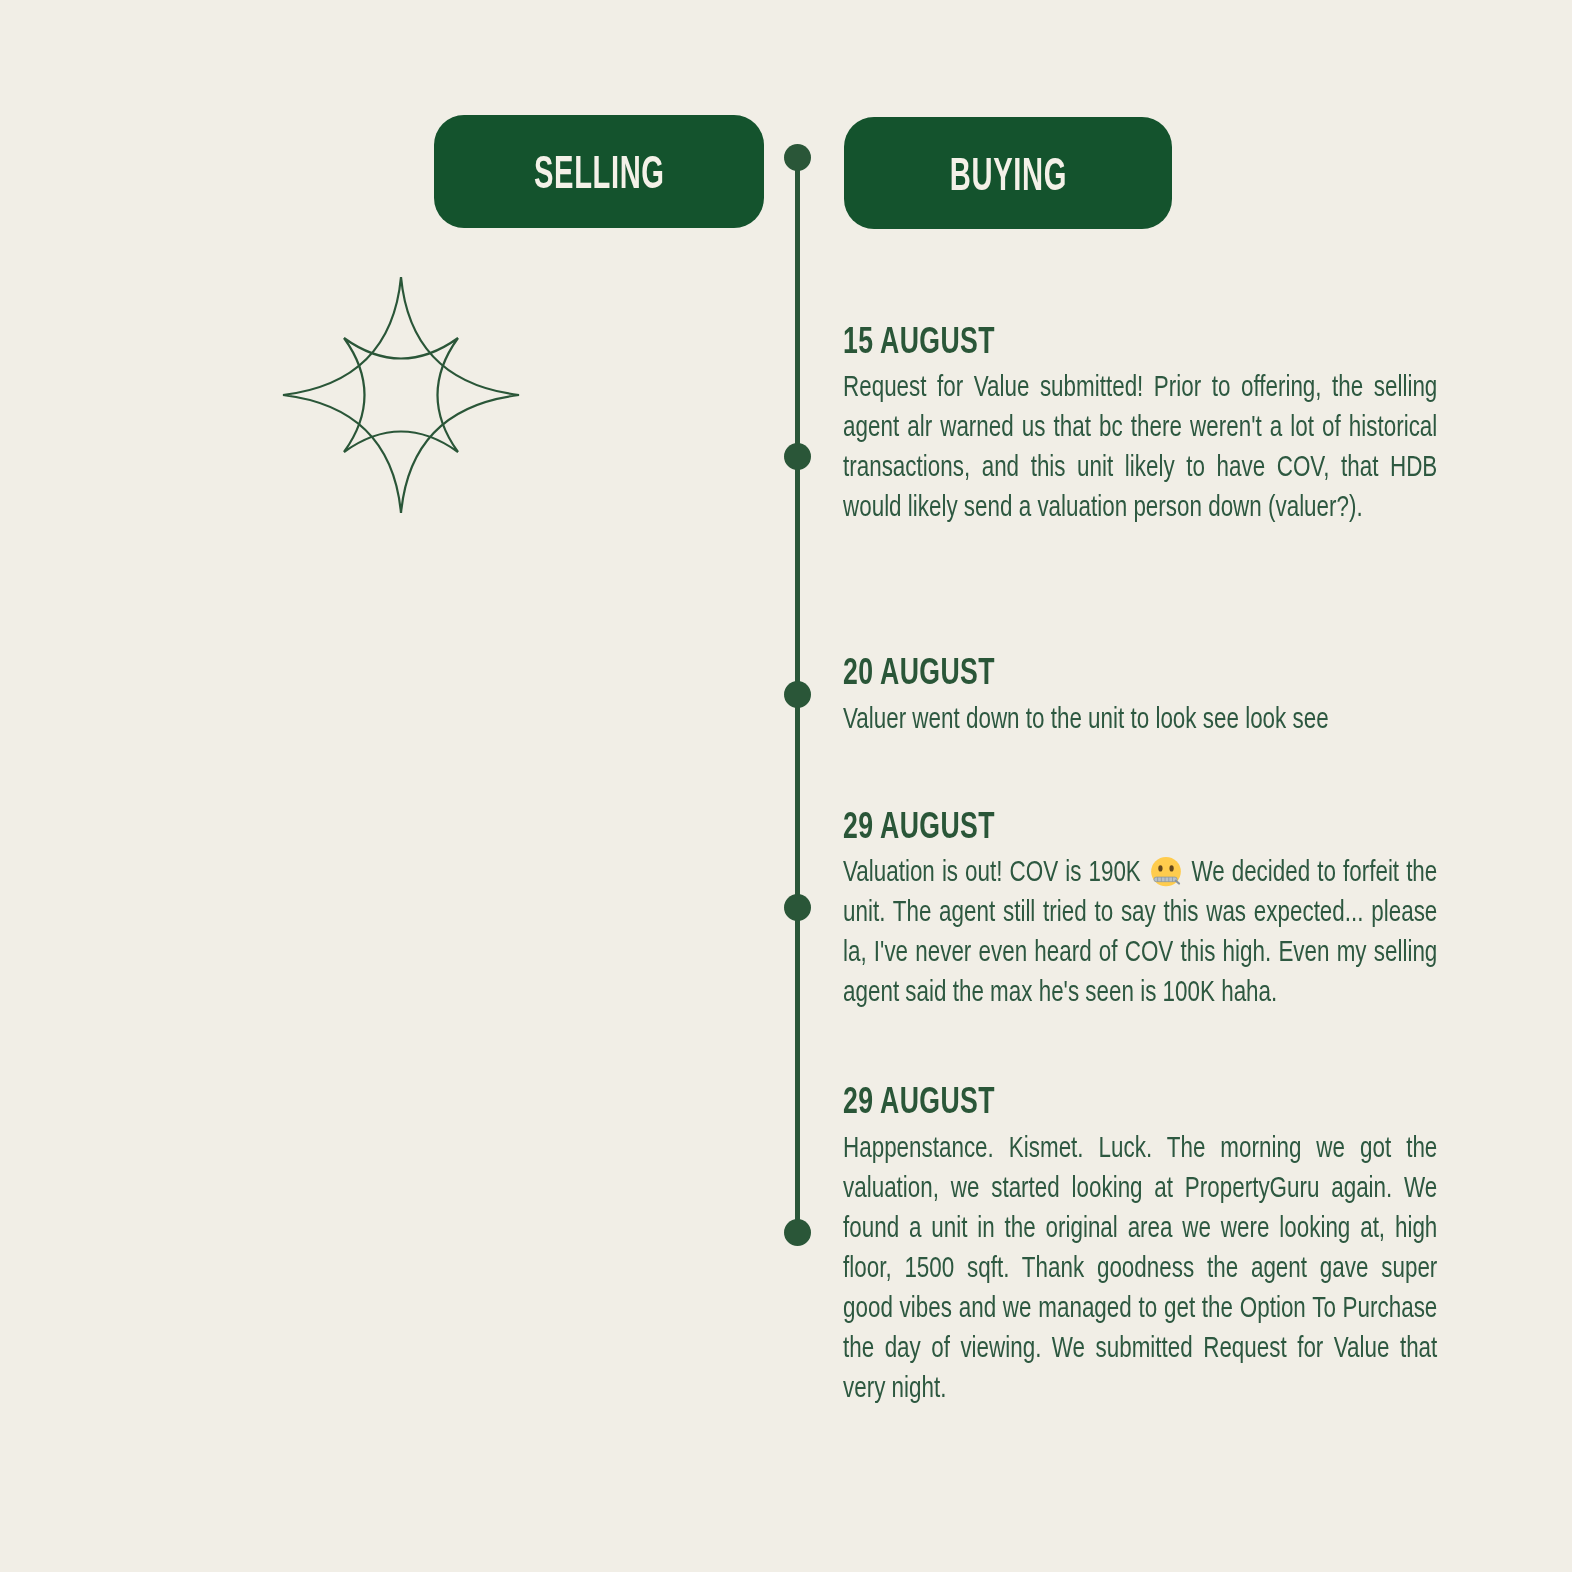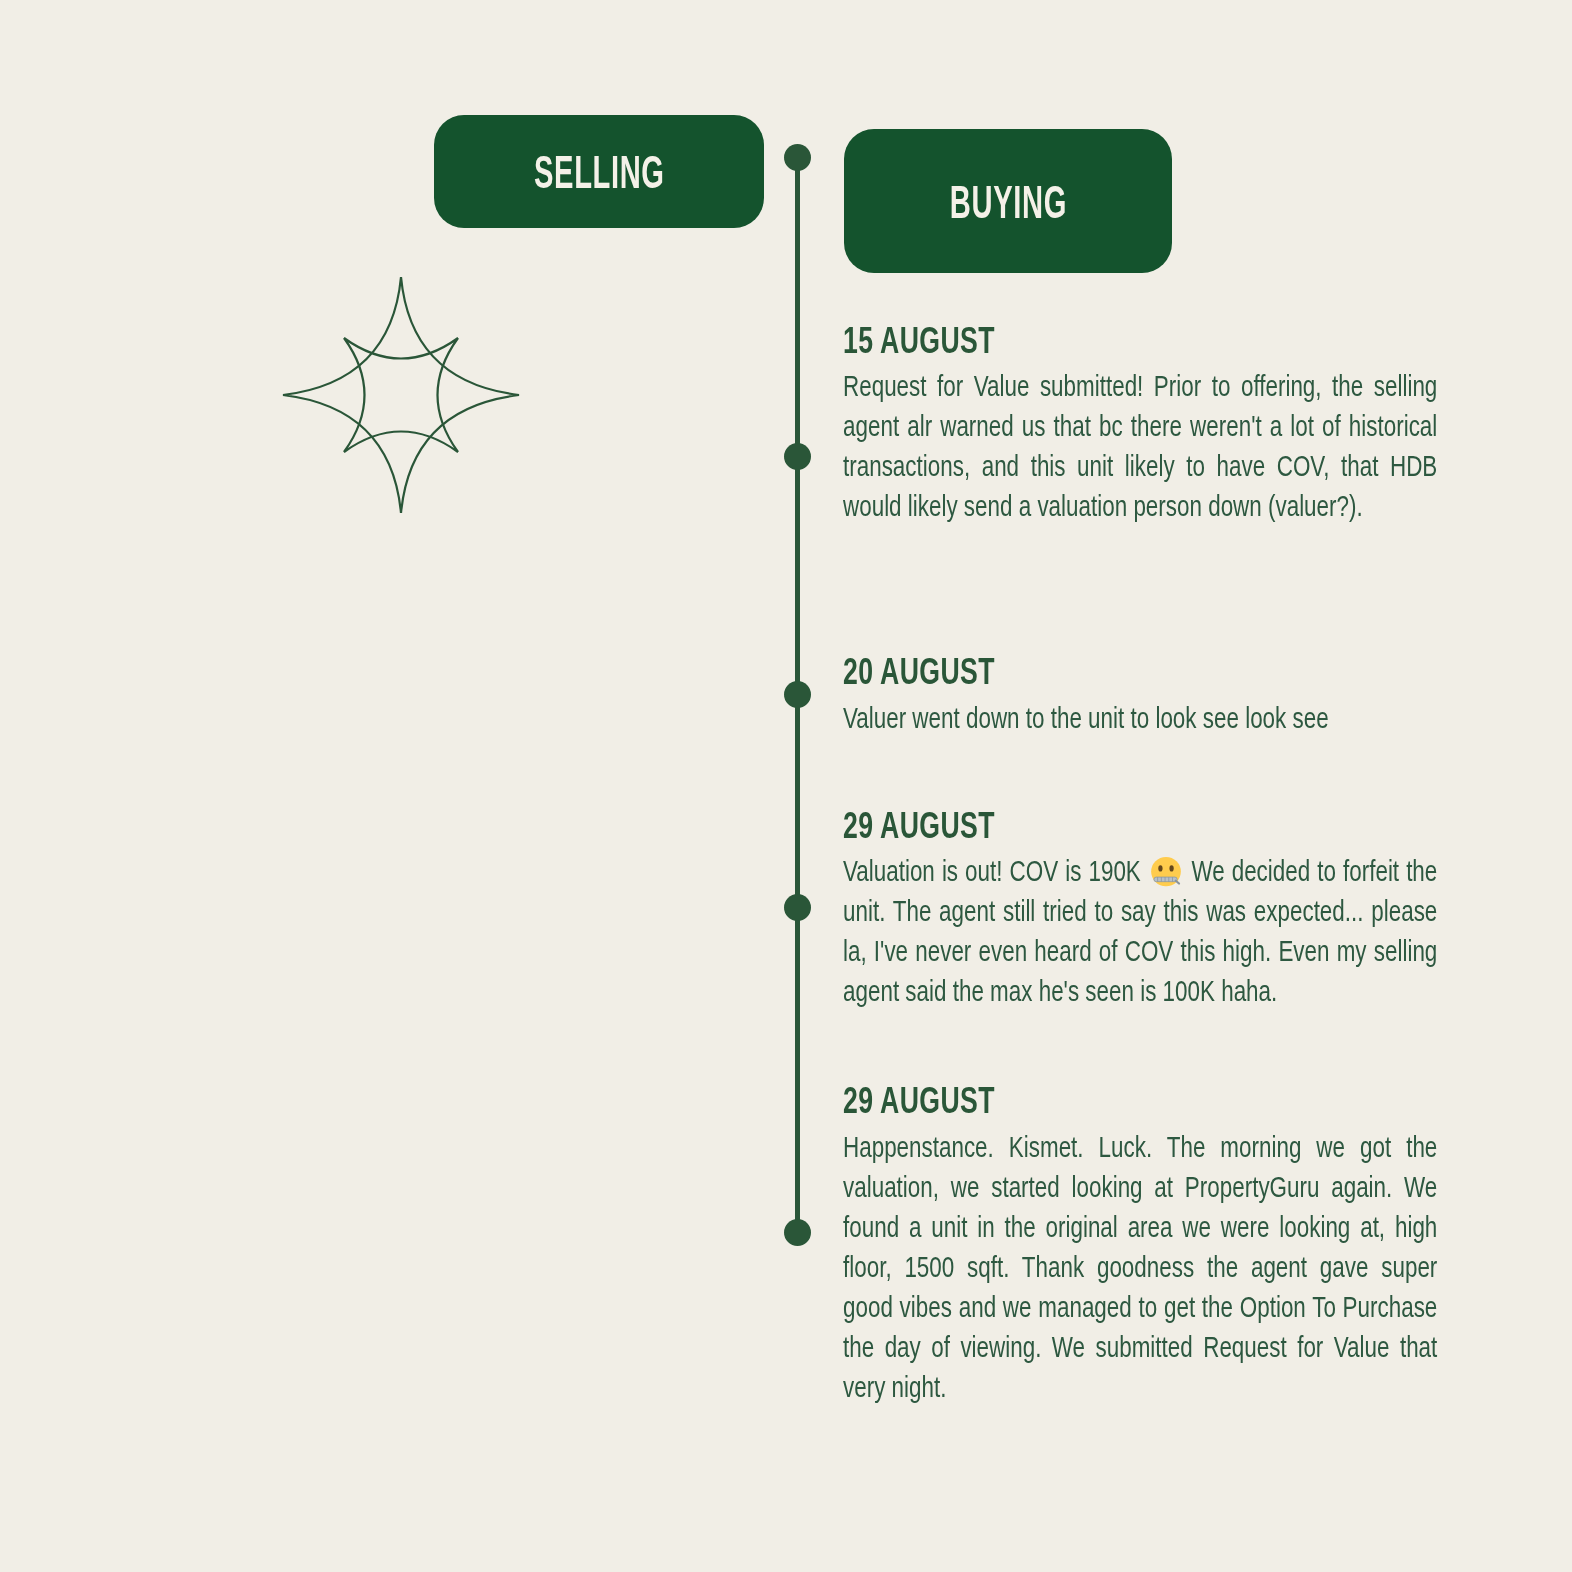--- a/index.html
+++ b/index.html
@@ -13,21 +13,21 @@
   .canvas { position: absolute; inset: 0; width: 1572px; height: 1572px; }
 
   
   .pill {
     position: absolute;
     background: #14532d;
     border-radius: 30px;
     display: flex; align-items: center; justify-content: center;
   }
   .pill-selling { left: 434px; top: 115px; width: 330px; height: 113px; }
-  .pill-buying  { left: 844px; top: 129px; width: 328px; height: 144px; text-align: right; }
+  .pill-buying  { left: 844px; top: 117px; width: 328px; height: 112px; text-align: right; }
   .pill-label {
     color: #f4f1e8;
     font-size: 47px;
     font-weight: bold;
     letter-spacing: 1px;
     transform: scaleX(0.62);
     white-space: nowrap;
   }
 
   

